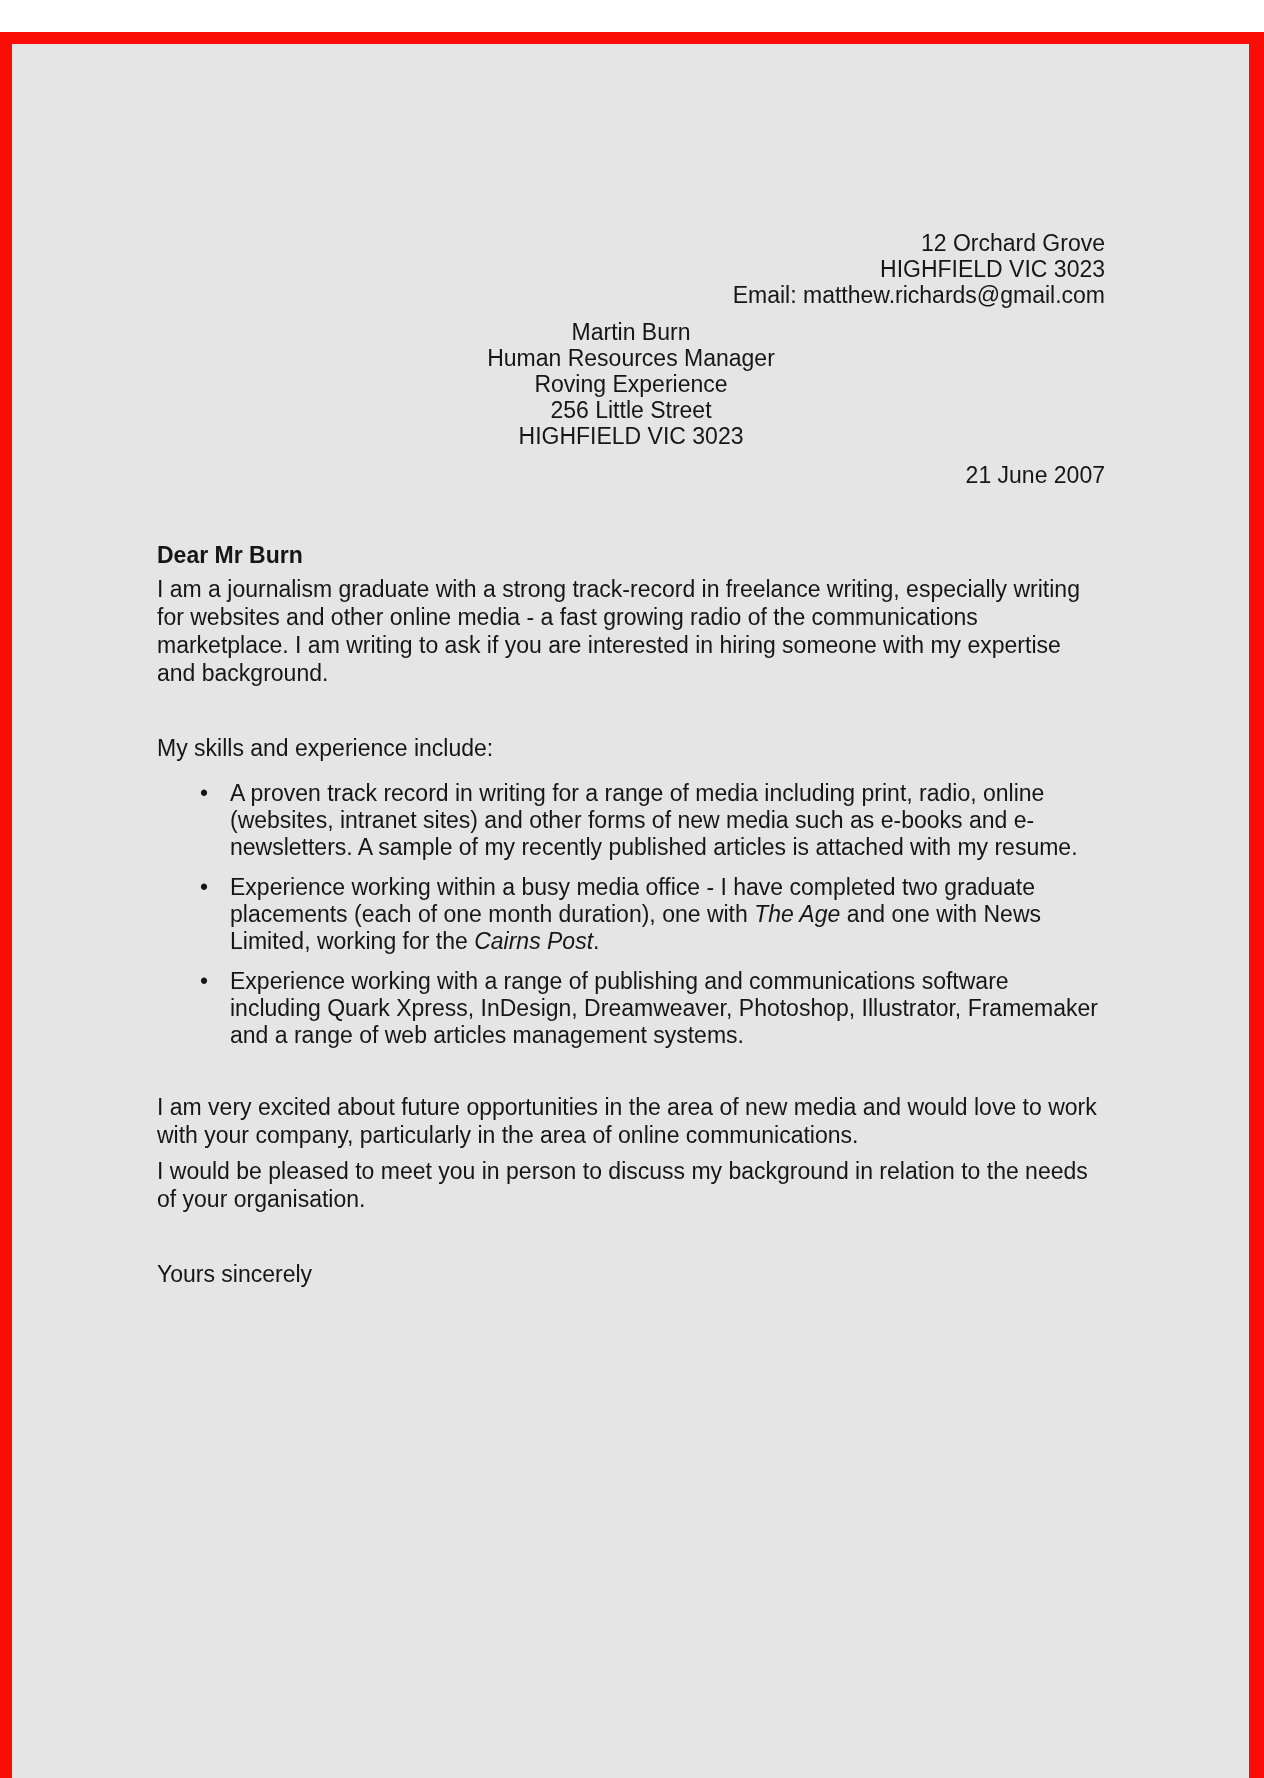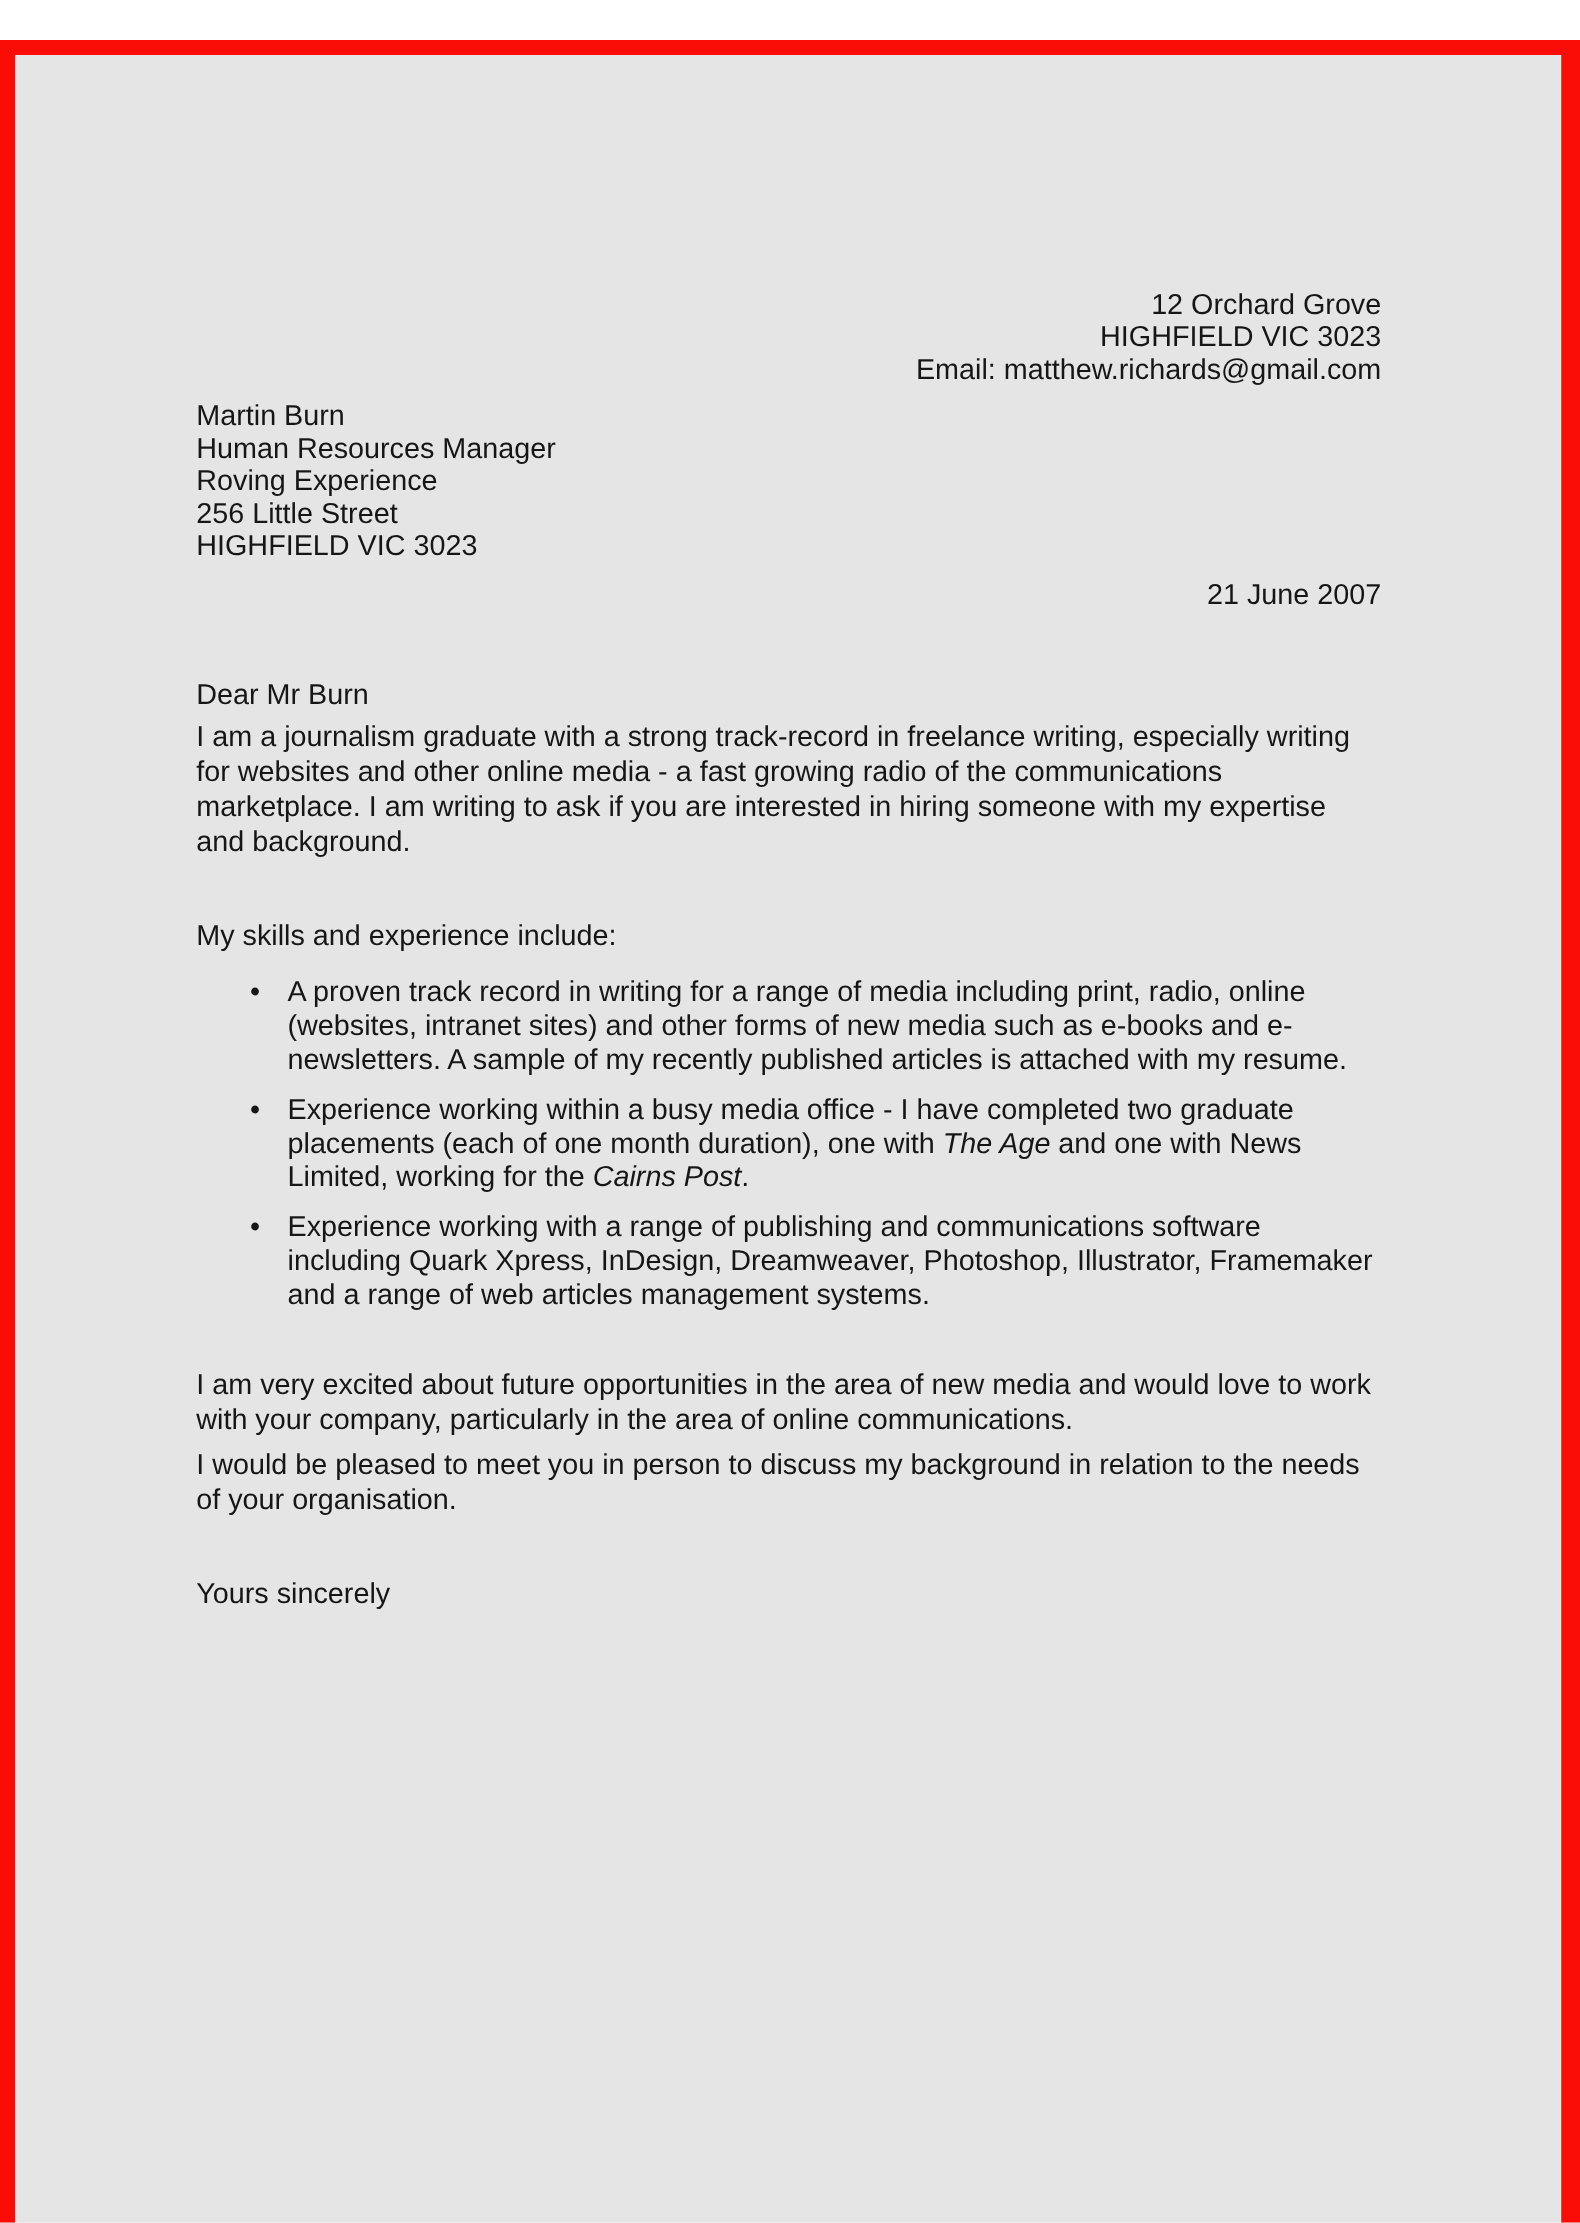--- a/index.html
+++ b/index.html
@@ -16,24 +16,24 @@
     font-size: 23px;
     overflow: hidden;
   }
   .content {
     box-sizing: border-box;
     width: 100%; height: 100%;
     padding: 0 144px 0 145px;
   }
   .addr { line-height: 26px; }
   .sender { margin-top: 186px; text-align: right; }
-  .recipient { margin-top: 11px; text-align: left; }
+  .recipient { margin-top: 11px; text-align: center; }
   .date-line { margin-top: 13px; line-height: 26px; text-align: right; }
   p { margin: 0; line-height: 28px; }
-  .salutation { margin-top: 53px; }
+  .salutation { margin-top: 53px; font-weight: bold; }
   .para-intro { margin-top: 6px; }
   .skills-lead { margin-top: 47px; }
   ul.bullets {
     list-style: none;
     margin: 18px 0 0 0;
     padding: 0;
   }
   ul.bullets li {
     position: relative;
     padding-left: 73px;

